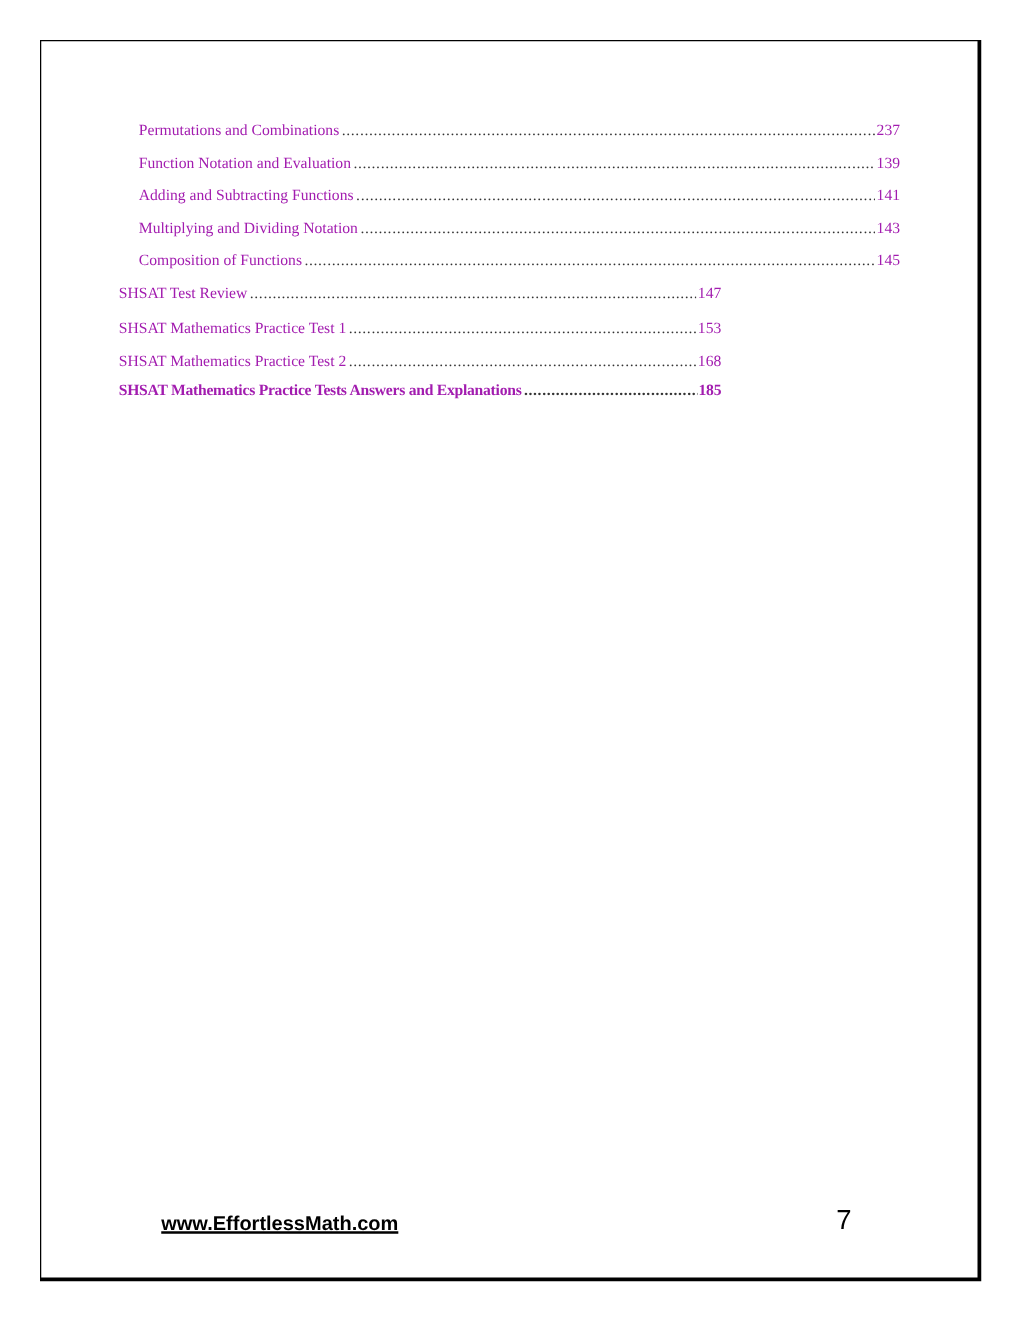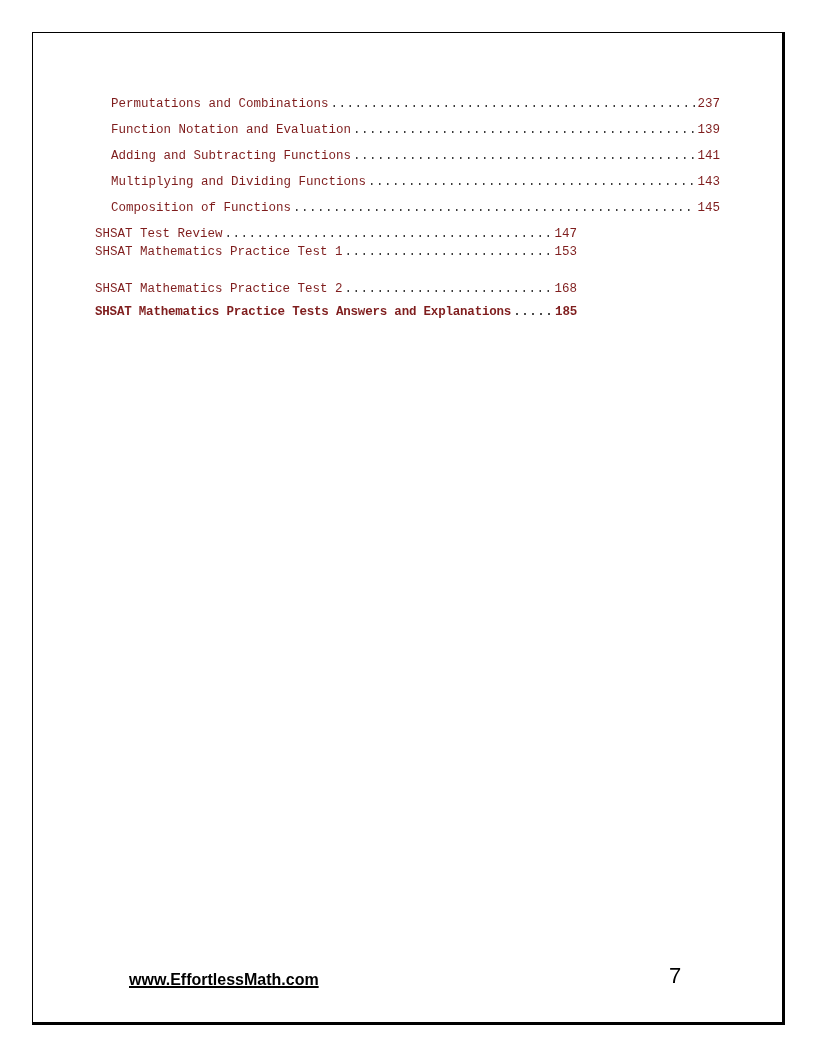--- a/index.html
+++ b/index.html
@@ -7,21 +7,21 @@
   .page {
     position: absolute; left: 32px; top: 32px;
     width: 749px; height: 989px;
     border-top: 1px solid #000; border-left: 1px solid #000;
     border-right: 3px solid #000; border-bottom: 3px solid #000;
     box-sizing: content-box;
   }
   .toc { position: absolute; left: 0; top: 0; width: 100%; }
   .entry {
     position: absolute; display: flex; align-items: baseline;
-    font-family: Liberation Mono, monospace; font-size: 12.5px; color: #7f1d1d;
+    font-family: Liberation Serif, serif; font-size: 12.5px; color: #a21caf;
     white-space: nowrap; overflow: hidden;
   }
   .entry .title { flex: 0 0 auto; padding-right: 2px; }
   .entry .dots { flex: 1 1 auto; overflow: hidden; color: #333; letter-spacing: 0.5px; }
   .entry .dots::before { content: "................................................................................................................................................................................................................................................"; }
   .entry .page-num { flex: 0 0 auto; padding-left: 1px; }
   .entry.sub { font-size: 12.5px; }
   .entry.top { font-size: 12.5px; }
   .entry.bold { font-weight: bold; letter-spacing: -0.2px; }
   .footer-link {
@@ -49,36 +49,36 @@
       <span class="title">Function Notation and Evaluation</span>
       <span class="dots"></span>
       <span class="page-num">139</span>
     </div>
     <div class="entry sub" style="left:78px; top:116px; width:609px;">
       <span class="title">Adding and Subtracting Functions</span>
       <span class="dots"></span>
       <span class="page-num">141</span>
     </div>
     <div class="entry sub" style="left:78px; top:142px; width:609px;">
-      <span class="title">Multiplying and Dividing Functions</span>
+      <span class="title">Multiplying and Dividing Notation</span>
       <span class="dots"></span>
       <span class="page-num">143</span>
     </div>
     <div class="entry sub" style="left:78px; top:168px; width:609px;justify-content:space-between;">
       <span class="title">Composition of Functions</span>
       <span class="dots"></span>
       <span class="page-num">145</span>
     </div>
 
     <div class="entry top" style="left:62px; top:194px; width:482px;">
       <span class="title">SHSAT Test Review</span>
       <span class="dots"></span>
       <span class="page-num">147</span>
     </div>
-    <div class="entry top" style="left:62px; top:212px; width:482px;">
+    <div class="entry top" style="left:62px; top:222px; width:482px;">
       <span class="title">SHSAT Mathematics  Practice Test 1</span>
       <span class="dots"></span>
       <span class="page-num">153</span>
     </div>
     <div class="entry top" style="left:62px; top:249px; width:482px;">
       <span class="title">SHSAT Mathematics  Practice Test 2</span>
       <span class="dots"></span>
       <span class="page-num">168</span>
     </div>
     <div class="entry top bold" style="left:62px; top:272px; width:482px;text-align:center;">

